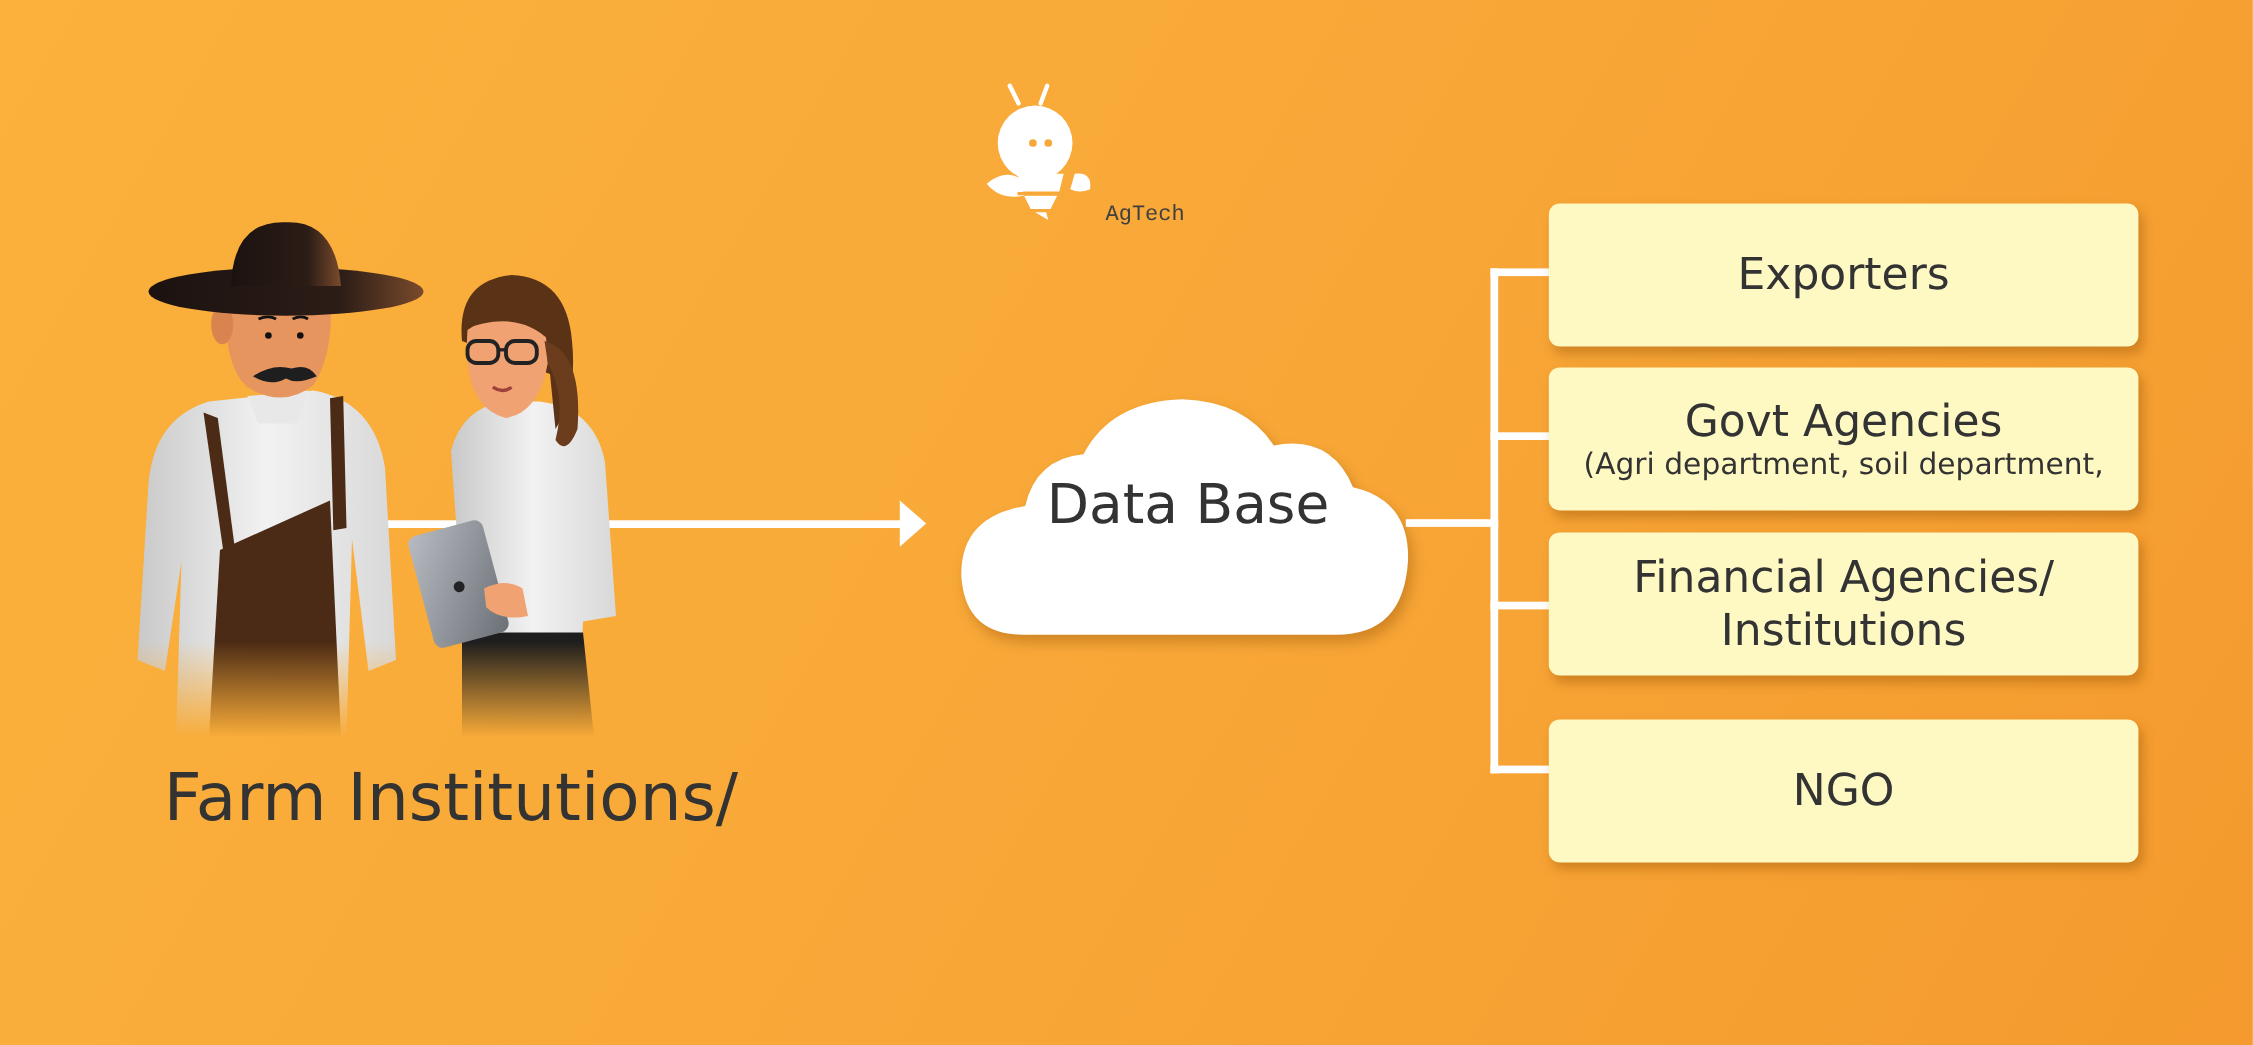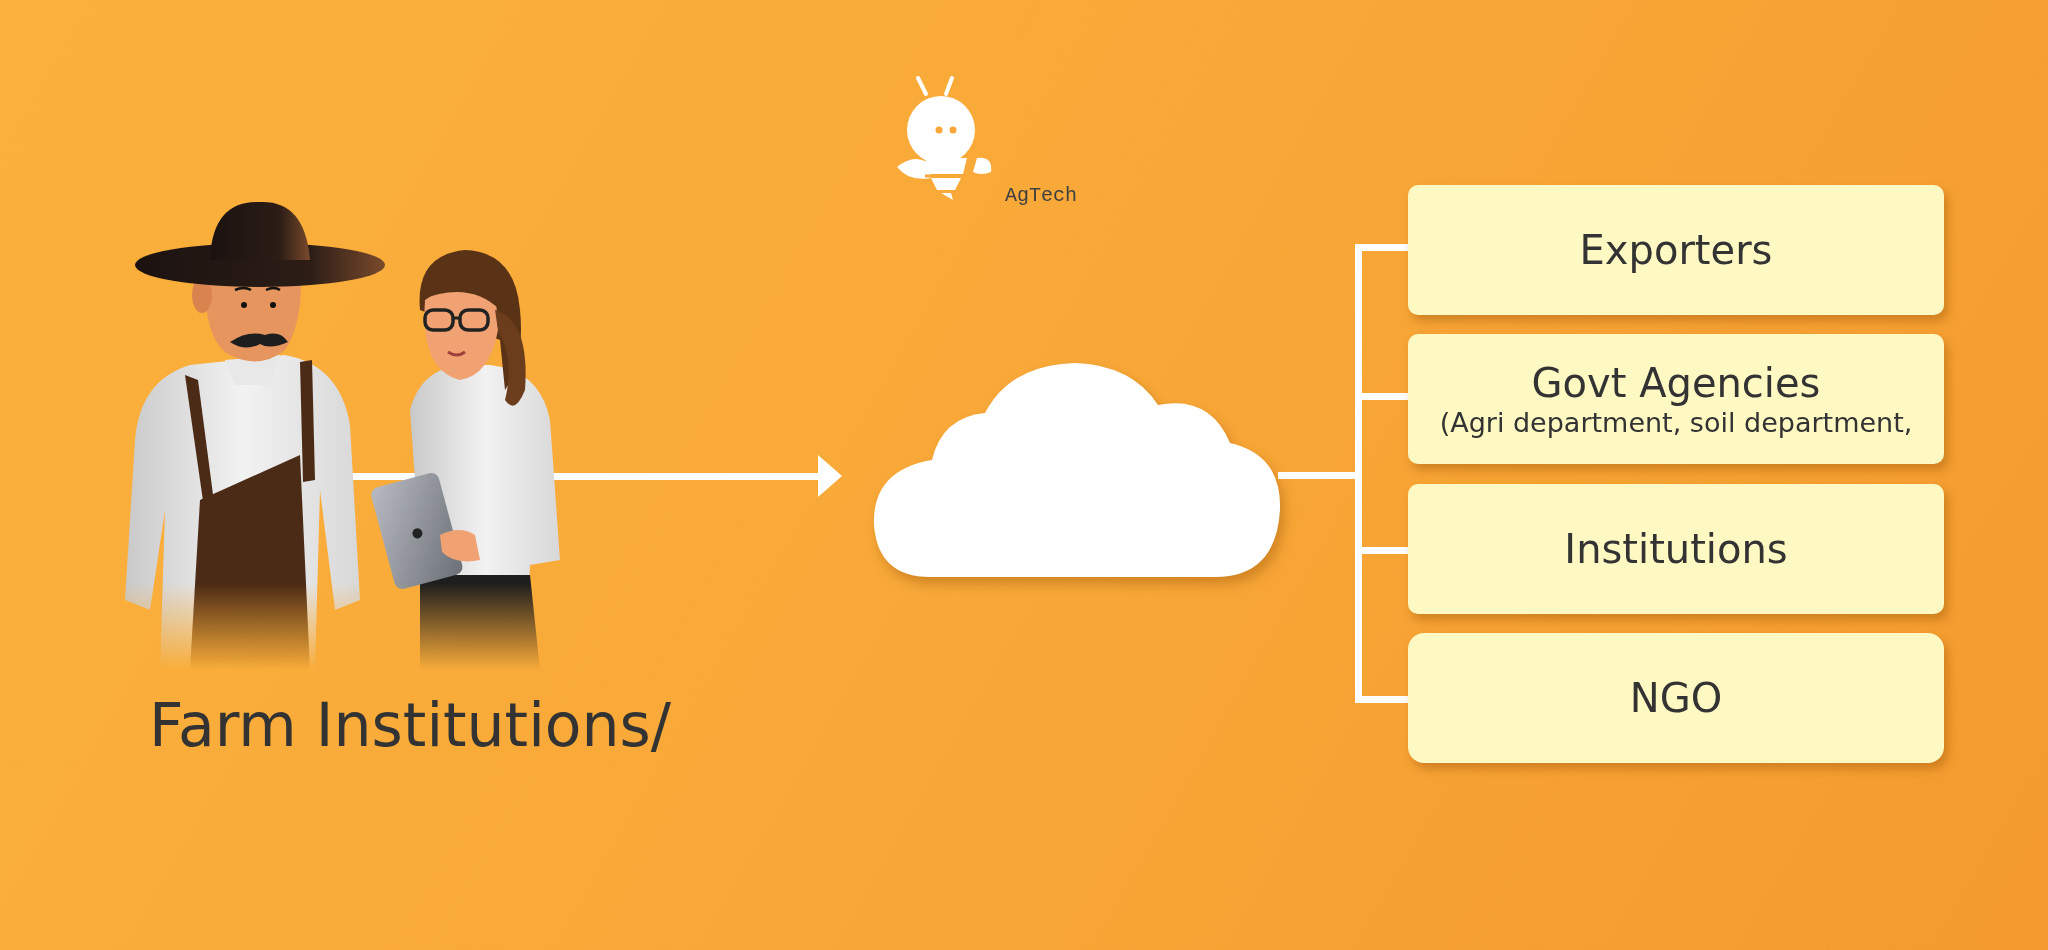--- a/index.html
+++ b/index.html
@@ -127,37 +127,39 @@
 </svg>
 
 <div class="abs left-title">
   <div>Farm Institutions/</div>
 </div>
 
 <svg class="abs cloud" viewBox="0 0 420 230" style="filter: drop-shadow(4px 7px 6px rgba(160,90,10,0.45));">
   <path d="M60 222 Q8 222 4 170 Q2 115 62 105 Q72 62 115 58 Q140 10 205 8 Q262 10 288 50 Q340 40 360 88 Q412 100 410 155 Q406 222 345 222 Z" fill="#fff"></path>
 </svg>
 <div class="abs cloud-text">
+  <div>Data Base</div>
 </div>
 
 <div class="abs hline" style="left:1278px; top:472px; width:84px;"></div>
 <div class="abs vline"></div>
 <div class="abs hline" style="left:1355px; top:244px; width:56px;"></div>
 <div class="abs hline" style="left:1355px; top:393px; width:56px;"></div>
 <div class="abs hline" style="left:1355px; top:547px; width:56px;"></div>
 <div class="abs hline" style="left:1355px; top:696px; width:56px;"></div>
 
 <div class="card" style="top:185px;">
   <div class="card-title">Exporters</div>
 </div>
 
 <div class="card" style="top:334px;">
   <div class="card-title">Govt Agencies</div>
   <div class="card-sub">(Agri department, soil department,</div>
 </div>
 
 <div class="card" style="top:484px;">
+  <div class="card-title">Financial Agencies/</div>
   <div class="card-title">Institutions</div>
 </div>
 
-<div class="card" style="top:633px;border-radius:16px;">
+<div class="card" style="top:654px;">
   <div class="card-title">NGO</div>
 </div>
 
 </body></html>

